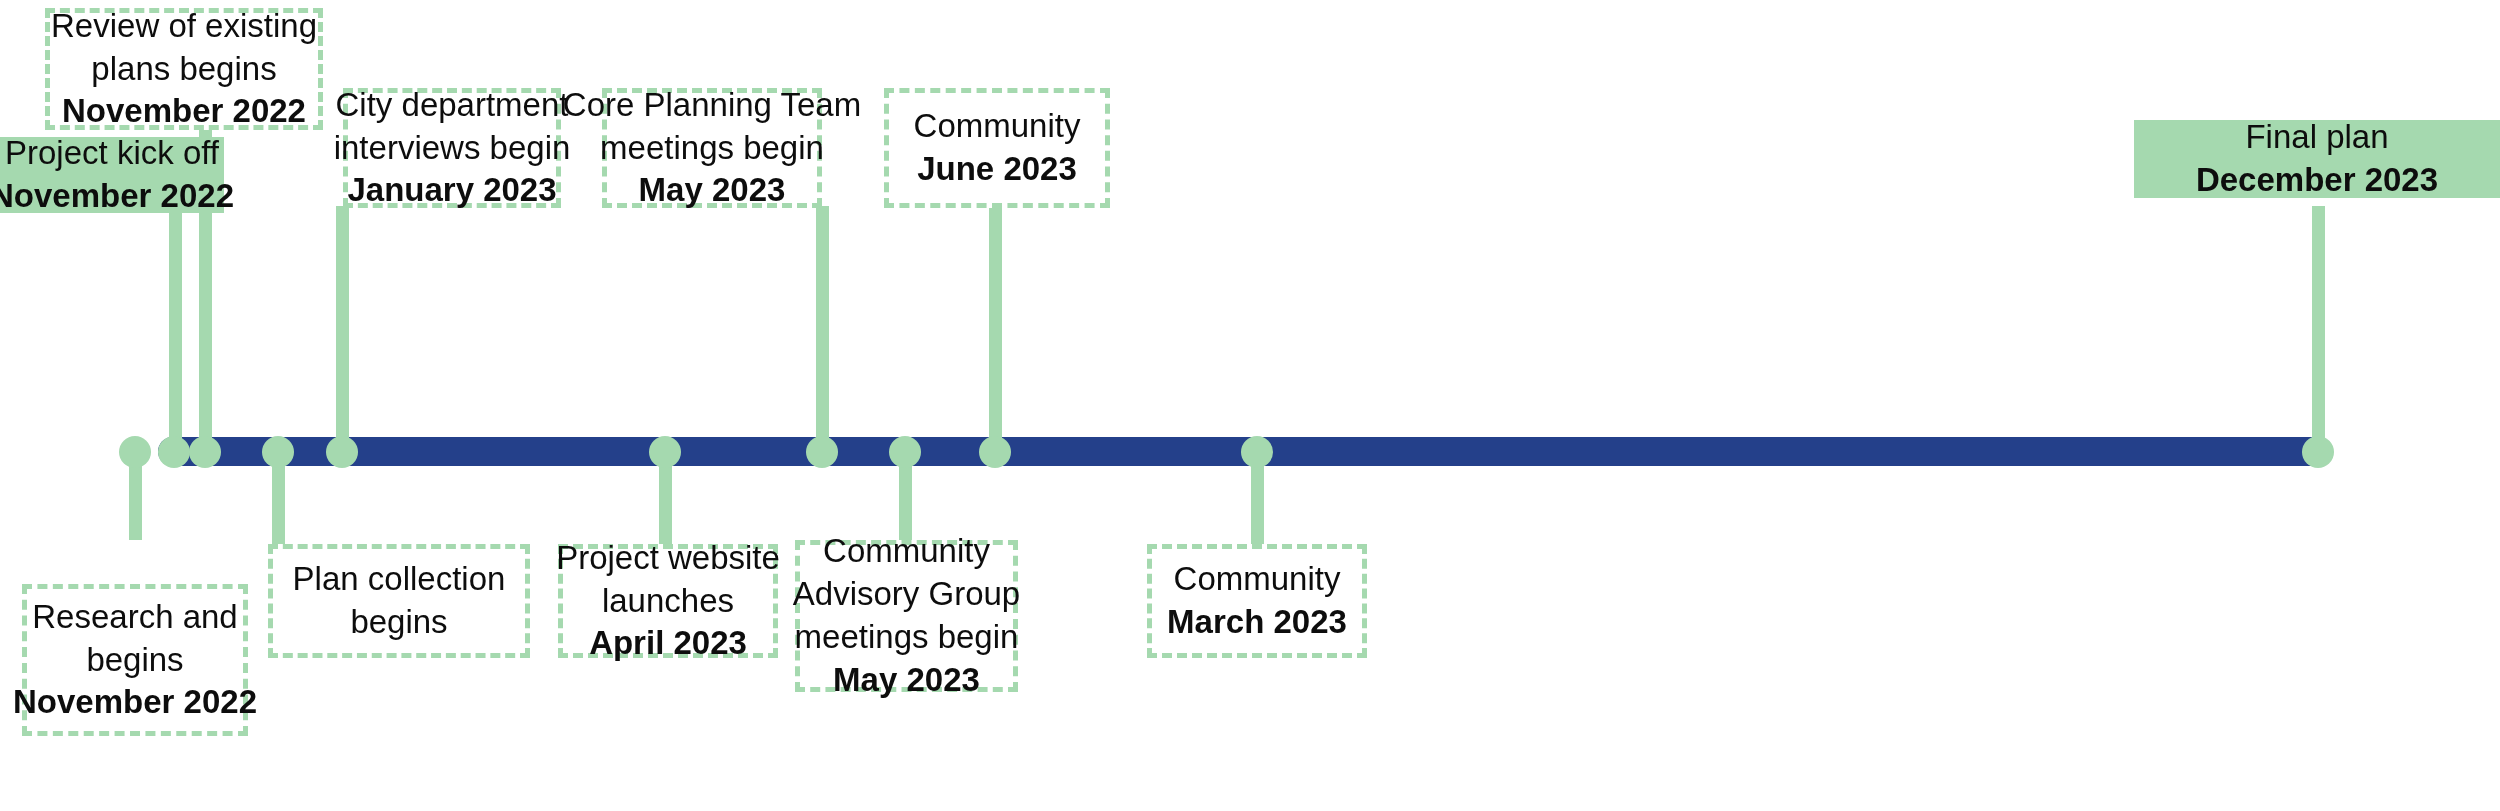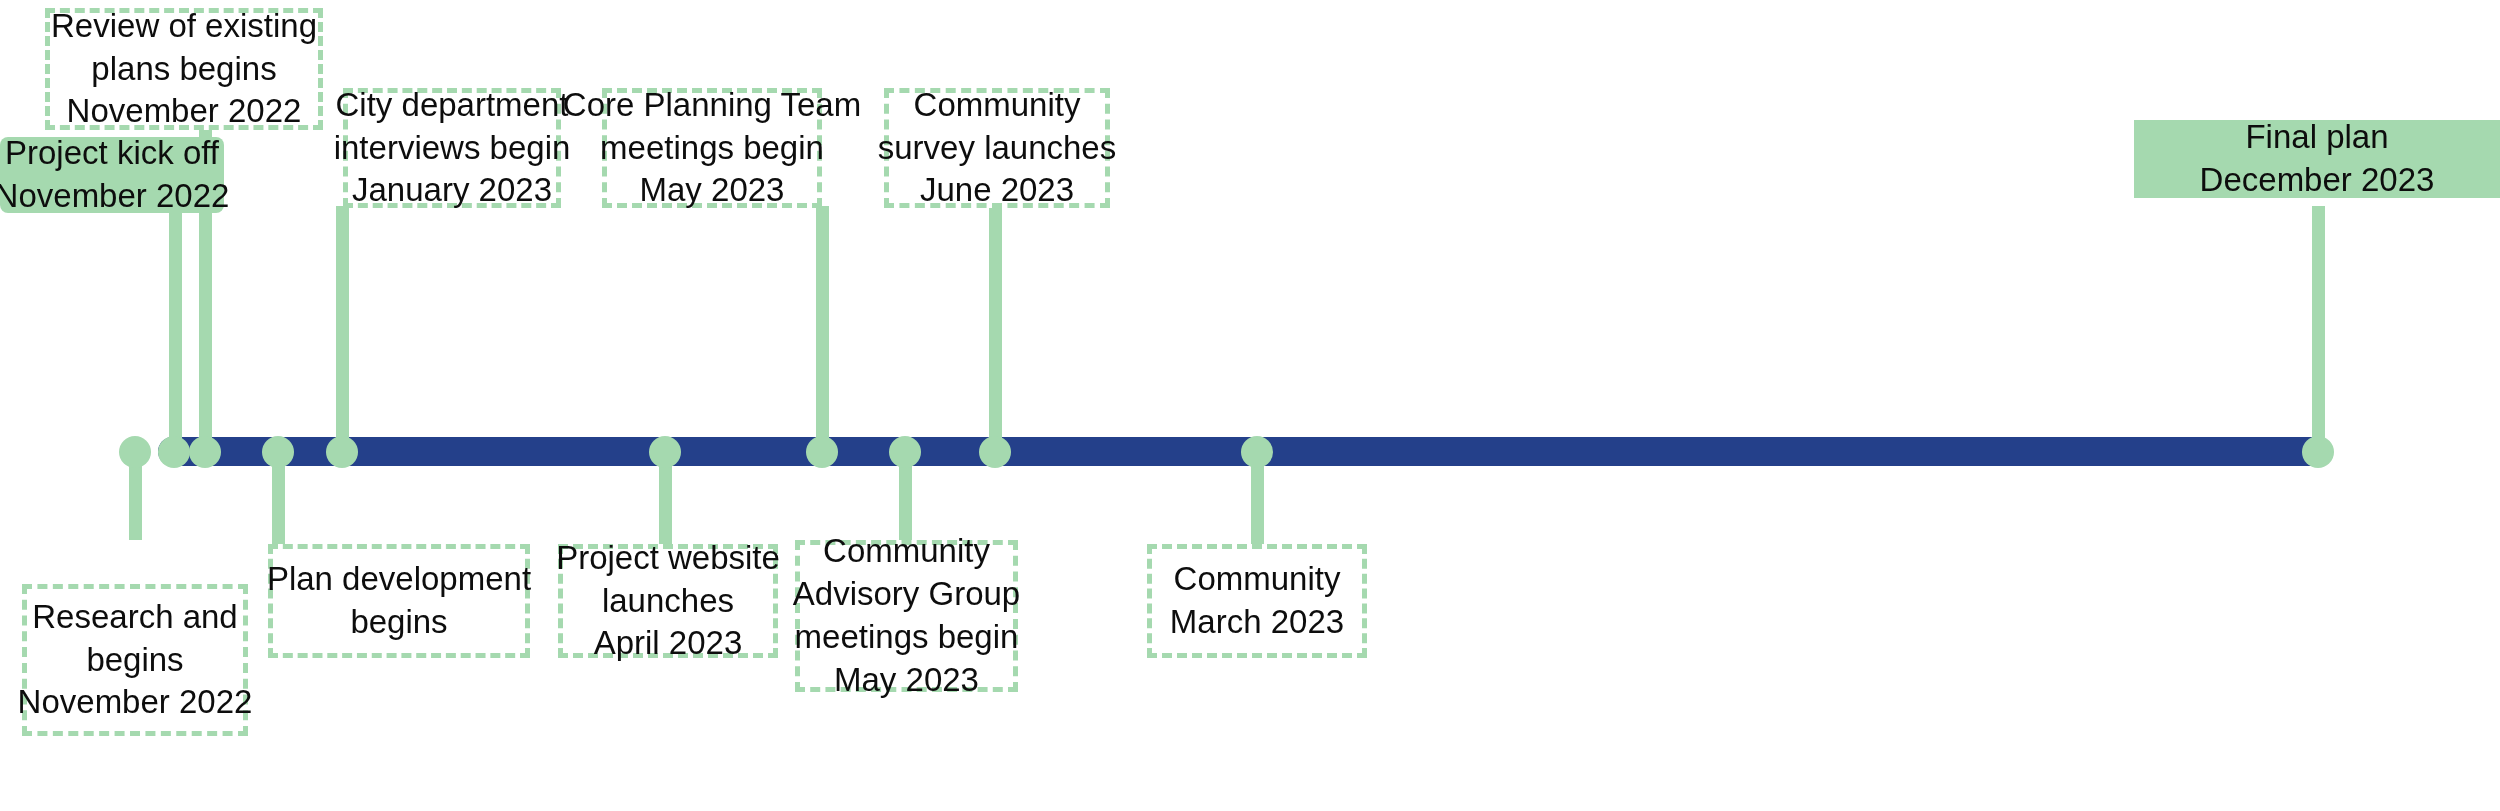--- a/index.html
+++ b/index.html
@@ -55,21 +55,21 @@
   }
   .card.dashed{
     border:5px dashed #A5D9AF;
     background:#ffffff;
   }
   .card.solid{
     background:#A5D9AF;
     border:none;
   }
   .card .line{display:block;white-space:nowrap;}
-  .card .date{font-weight:normal;white-space:nowrap;}
+  .card .date{font-weight:bold;white-space:nowrap;}
 </style>
 </head>
 <body>
 
 <div id="stage">
 
   <div class="rail" style="left:168px; top:437px; width:2152px; height:29px;"></div>
   <div class="rail-cap" style="left:158px; top:437px; width:29px; height:29px;"></div>
   <div class="rail-cap" style="left:2304px; top:437px; width:29px; height:29px;"></div>
 
@@ -106,56 +106,55 @@
   <div class="dot" style="left:979px; top:436px; width:32px; height:32px;"></div>
   <div class="dot" style="left:1241px; top:436px; width:32px; height:32px;"></div>
   <div class="dot" style="left:2302px; top:436px; width:32px; height:32px;"></div>
 
   <div class="card dashed" style="left:45px; top:8px; width:278px; height:122px;">
     <span class="line">Review of existing</span>
     <span class="line">plans begins</span>
     <span class="date">November 2022</span>
   </div>
 
-  <div class="card solid" style="left:0px; top:137px; width:224px; height:76px;border-radius:8px;">
+  <div class="card solid" style="left:0px; top:137px; width:224px; height:76px;">
     <span class="line">Project kick off</span>
     <span class="date">November 2022</span>
   </div>
 
   <div class="card dashed" style="left:343px; top:88px; width:218px; height:120px;">
     <span class="line">City department</span>
     <span class="line">interviews begin</span>
     <span class="date">January 2023</span>
   </div>
 
   <div class="card dashed" style="left:602px; top:88px; width:220px; height:120px;">
     <span class="line">Core Planning Team</span>
     <span class="line">meetings begin</span>
     <span class="date">May 2023</span>
   </div>
 
   <div class="card dashed" style="left:884px; top:88px; width:226px; height:120px;">
     <span class="line">Community</span>
-    <span class="line">survey launches</span>
     <span class="date">June 2023</span>
   </div>
 
   <div class="card solid" style="left:2134px; top:120px; width:366px; height:78px;">
     <span class="line">Final plan</span>
     <span class="date">December 2023</span>
   </div>
 
   <div class="card dashed" style="left:22px; top:540px; width:226px; height:152px;margin-top:44px;">
     <span class="line">Research and</span>
     <span class="line">begins</span>
     <span class="date">November 2022</span>
   </div>
 
   <div class="card dashed" style="left:268px; top:544px; width:262px; height:114px;">
-    <span class="line">Plan development</span>
+    <span class="line">Plan collection</span>
     <span class="line">begins</span>
   </div>
 
   <div class="card dashed" style="left:558px; top:544px; width:220px; height:114px;">
     <span class="line">Project website</span>
     <span class="line">launches</span>
     <span class="date">April 2023</span>
   </div>
 
   <div class="card dashed" style="left:795px; top:540px; width:223px; height:152px;">

